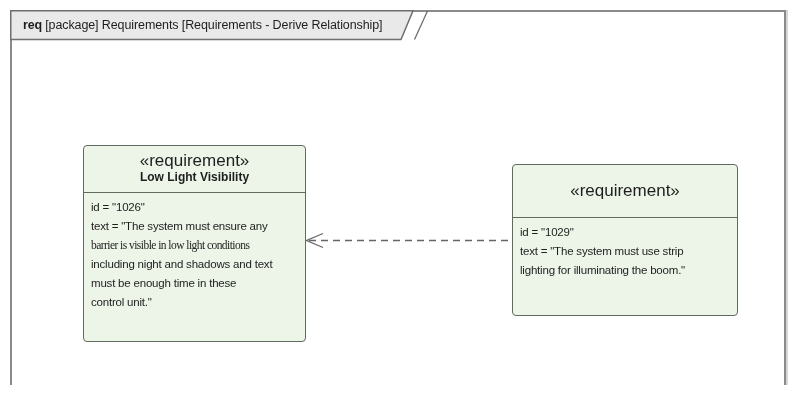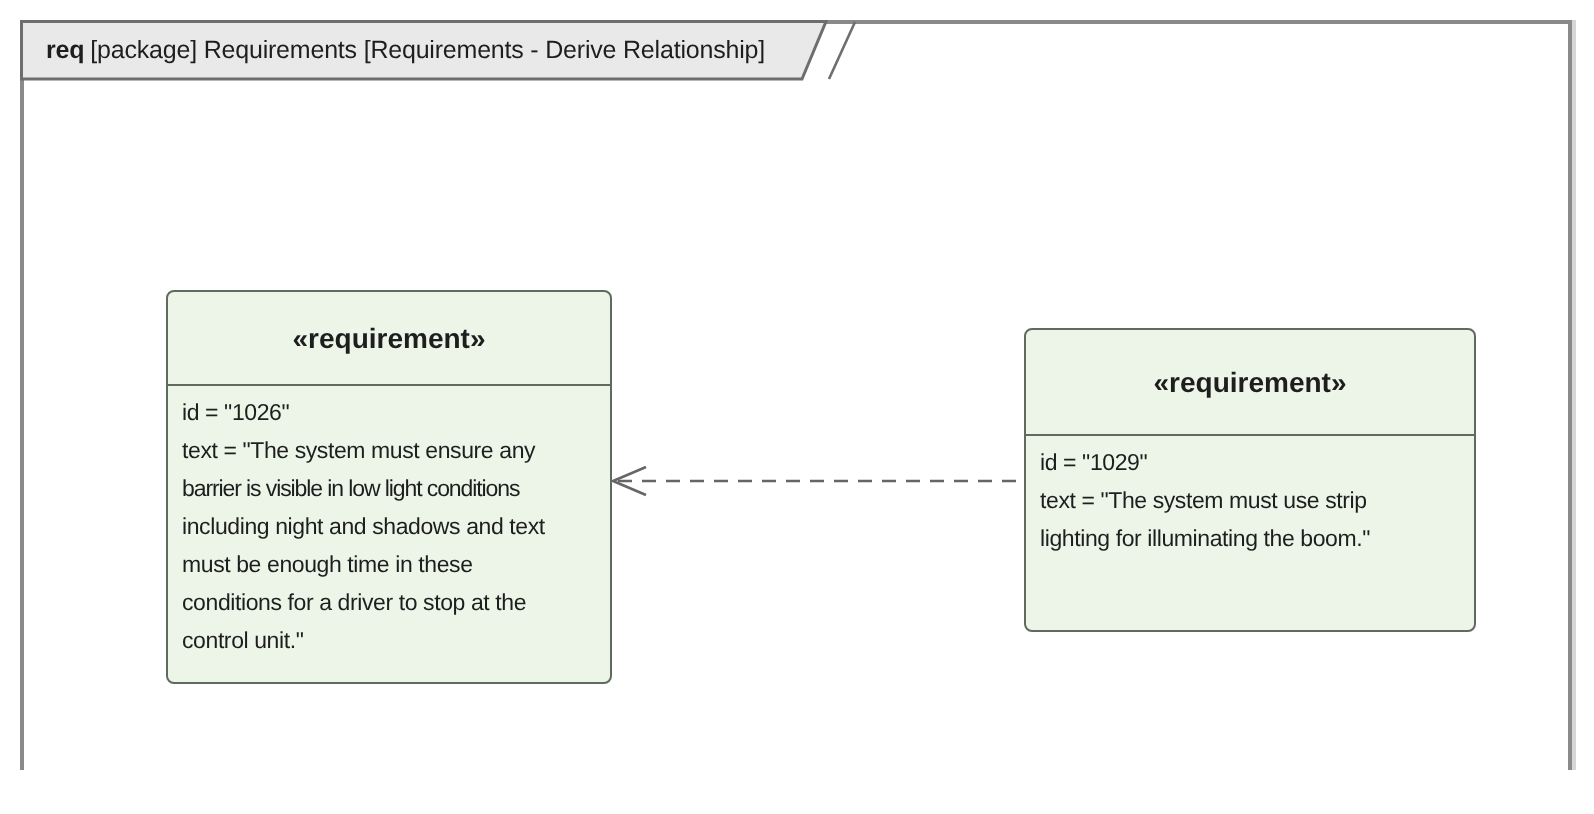--- a/index.html
+++ b/index.html
@@ -38,25 +38,25 @@
   }
   .req-box.left{left:83px;top:145px;width:223px;height:197px;}
   .req-box.right{left:512px;top:164px;width:226px;height:152px;}
   .req-header{
     box-sizing:border-box;flex:0 0 auto;text-align:center;
     border-bottom:1.5px solid var(--requirement-border);
     display:flex;flex-direction:column;justify-content:center;
   }
   .req-box.left .req-header{height:47px;}
   .req-box.right .req-header{height:53px;}
-  .stereotype{font-size:14px;line-height:16px;font-weight:bold;}
+  .stereotype{font-size:17px;line-height:16px;}
   .req-name{font-size:12px;font-weight:bold;line-height:17px;}
   .req-body{padding:5px 4px 0 7px;font-size:11.5px;line-height:19px;}
   .req-body .bline{white-space:nowrap;letter-spacing:-0.2px;}
-  .req-body .bline.tight{letter-spacing:-0.55px;}
+  .req-body .bline.tight{letter-spacing:-0.55px;font-family:Liberation Serif, serif;}
   .connector-svg{position:absolute;left:0;top:0;}
   .connector-label{
     position:absolute;left:337px;top:247px;width:145px;text-align:center;
     font-size:12px;white-space:nowrap;
   }
 </style>
 </head>
 <body>
 
 <div class="canvas">
@@ -67,28 +67,28 @@
     <polygon points="0.75,0.75 403,0.75 391,29.5 0.75,29.5" fill="var(--tab-fill)" stroke="var(--tab-border)" stroke-width="1.5"></polygon>
     <line x1="417.5" y1="1" x2="404.5" y2="29.5" stroke="var(--tab-border)" stroke-width="1.3"></line>
   </svg>
   <div class="tab-title">
     <span class="kw">req</span><span>[package] Requirements [Requirements - Derive Relationship]</span>
   </div>
 
   <div class="req-box left">
     <div class="req-header">
       <div class="stereotype">«requirement»</div>
+      <div class="req-name">Low Light Visibility</div>
     </div>
     <div class="req-body">
       <div class="bline">id = "1026"</div>
       <div class="bline">text = "The system must ensure any</div>
       <div class="bline tight">barrier is visible in low light conditions</div>
       <div class="bline">including night and shadows and text</div>
       <div class="bline">must be enough time in these</div>
-      <div class="bline">conditions for a driver to stop at the</div>
       <div class="bline">control unit."</div>
     </div>
   </div>
 
   <div class="req-box right">
     <div class="req-header">
       <div class="stereotype">«requirement»</div>
     </div>
     <div class="req-body">
       <div class="bline">id = "1029"</div>

